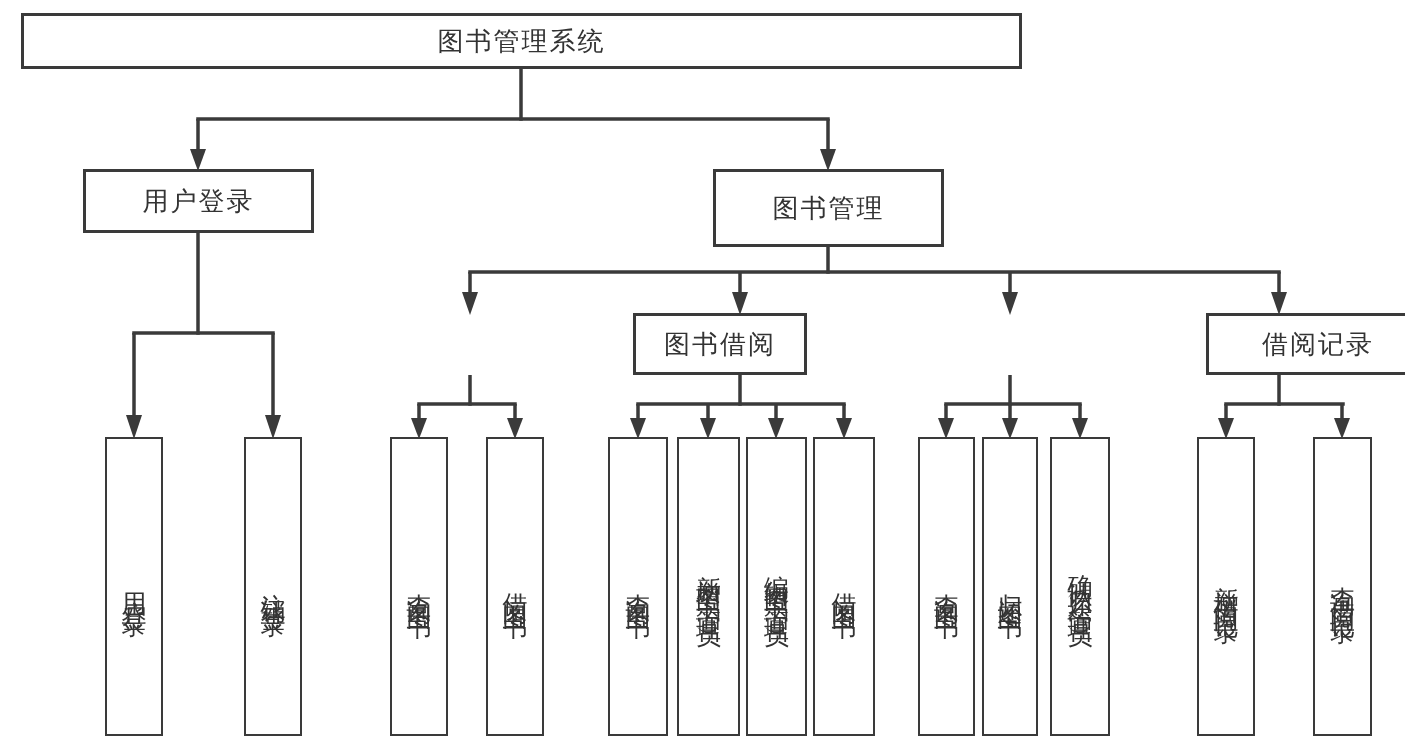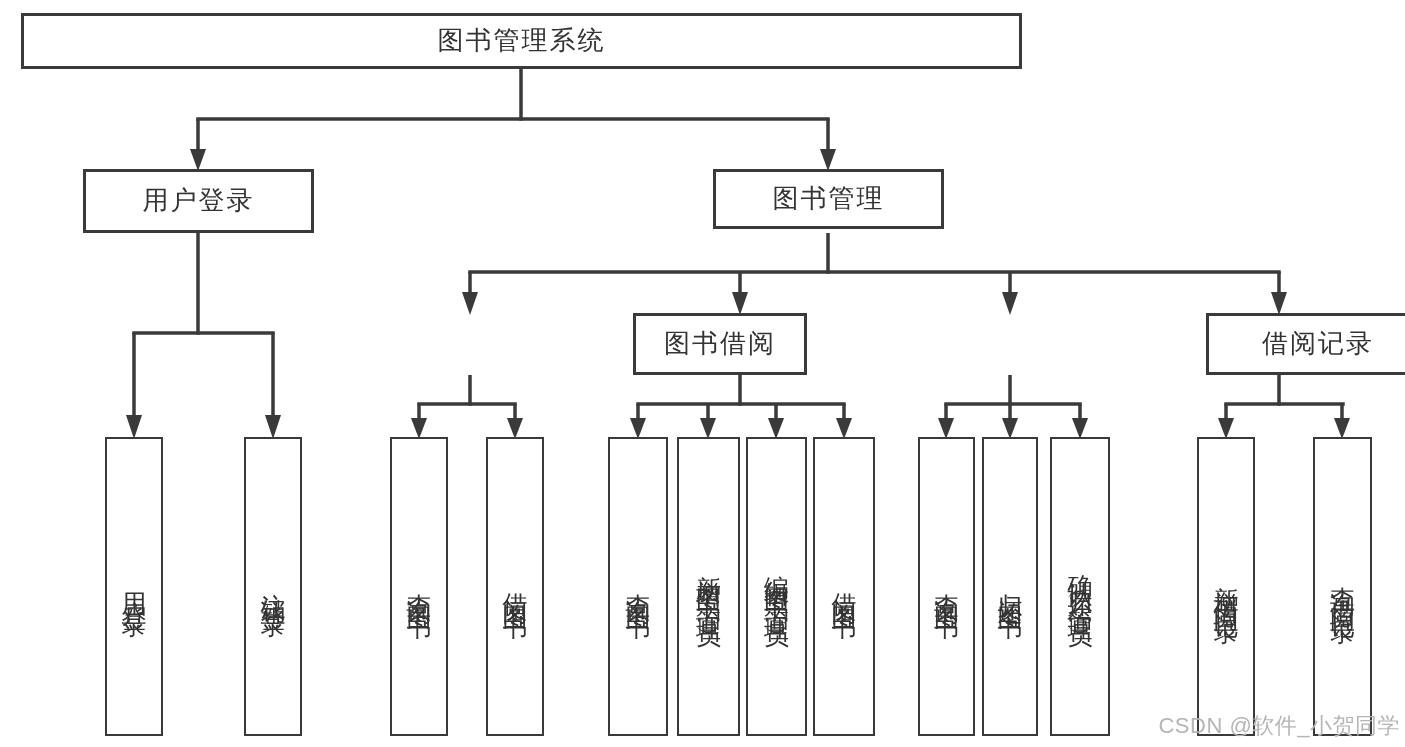--- a/index.html
+++ b/index.html
@@ -24,21 +24,20 @@
     border:3px solid var(--line);
     display:flex;align-items:center;justify-content:center;
     color:var(--text);
     z-index:2;
   }
   .box.h span{
     font-size:26px;
     letter-spacing:2px;
     white-space:nowrap;
     line-height:1;
-    font-family:Liberation Serif, serif;
   }
   .box.v{border-width:2.5px;}
   .box.v span{
     writing-mode:vertical-rl;
     text-orientation:mixed;
     font-size:25px;
     letter-spacing:7px;
     line-height:1;
   }
   .watermark{
@@ -122,21 +121,21 @@
     </g>
   </svg>
 
   <div class="box h" style="left:21px;top:13px;width:1001px;height:56px">
     <span>图书管理系统</span>
   </div>
 
   <div class="box h" style="left:83px;top:169px;width:231px;height:64px">
     <span>用户登录</span>
   </div>
-  <div class="box h" style="left:713px;top:169px;width:231px;height:60px">
+  <div class="box h" style="left:713px;top:169px;width:231px;height:78px">
     <span>图书管理</span>
   </div>
 
   <div class="box h" style="left:633px;top:313px;width:174px;height:62px">
     <span>图书借阅</span>
   </div>
   <div class="box h" style="left:1206px;top:313px;width:224px;height:62px">
     <span>借阅记录</span>
   </div>
 
@@ -177,15 +176,14 @@
     <span>确认归还（管理员）</span>
   </div>
 
   <div class="box v" style="left:1197px;top:437px;width:58px;height:299px">
     <span>新增借阅记录</span>
   </div>
   <div class="box v" style="left:1313px;top:437px;width:59px;height:299px">
     <span>查询借阅记录</span>
   </div>
 
-  <div class="watermark">CSDN @软件_小贺同学</div>
 
 </div>
 
 </body></html>

